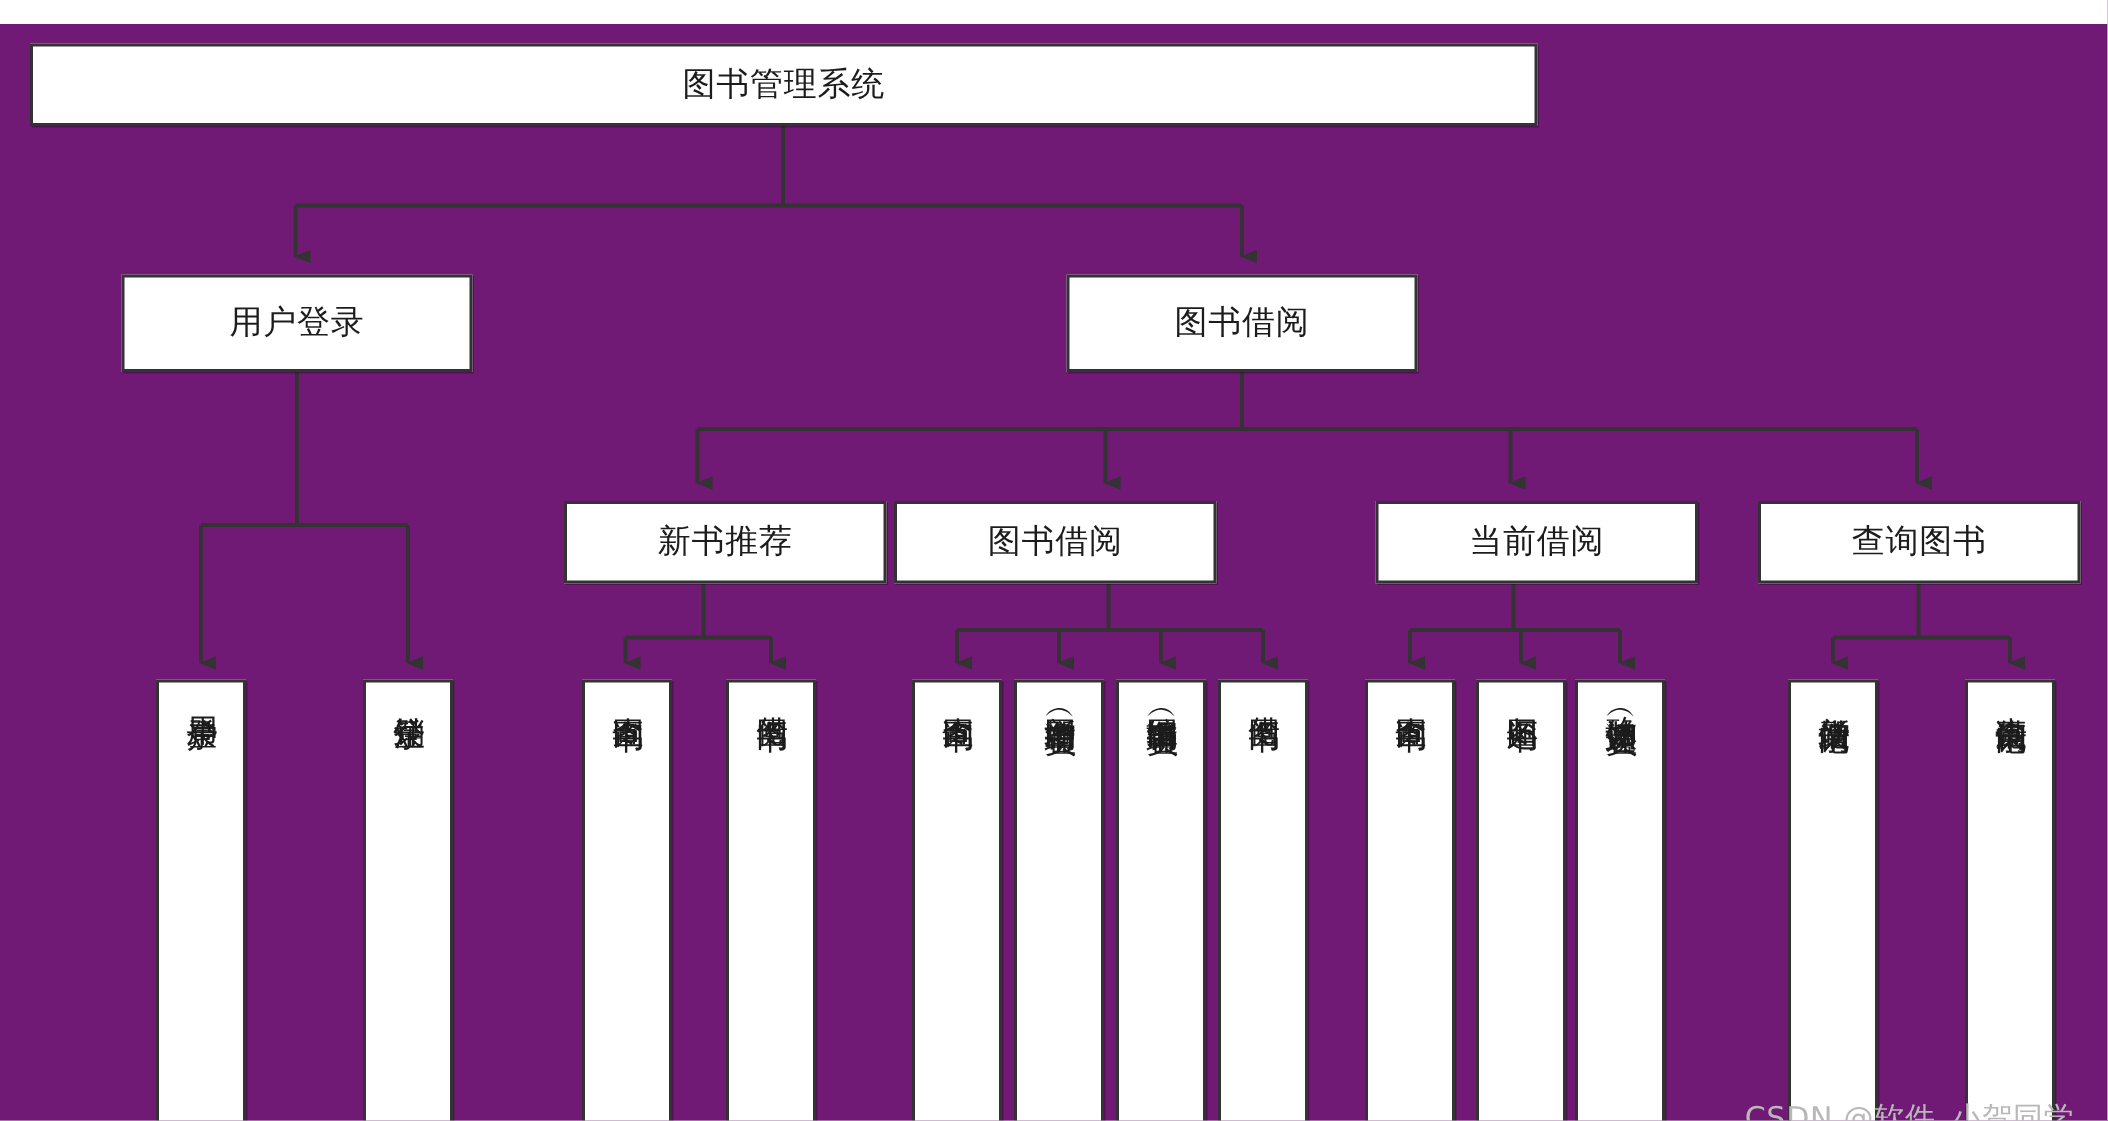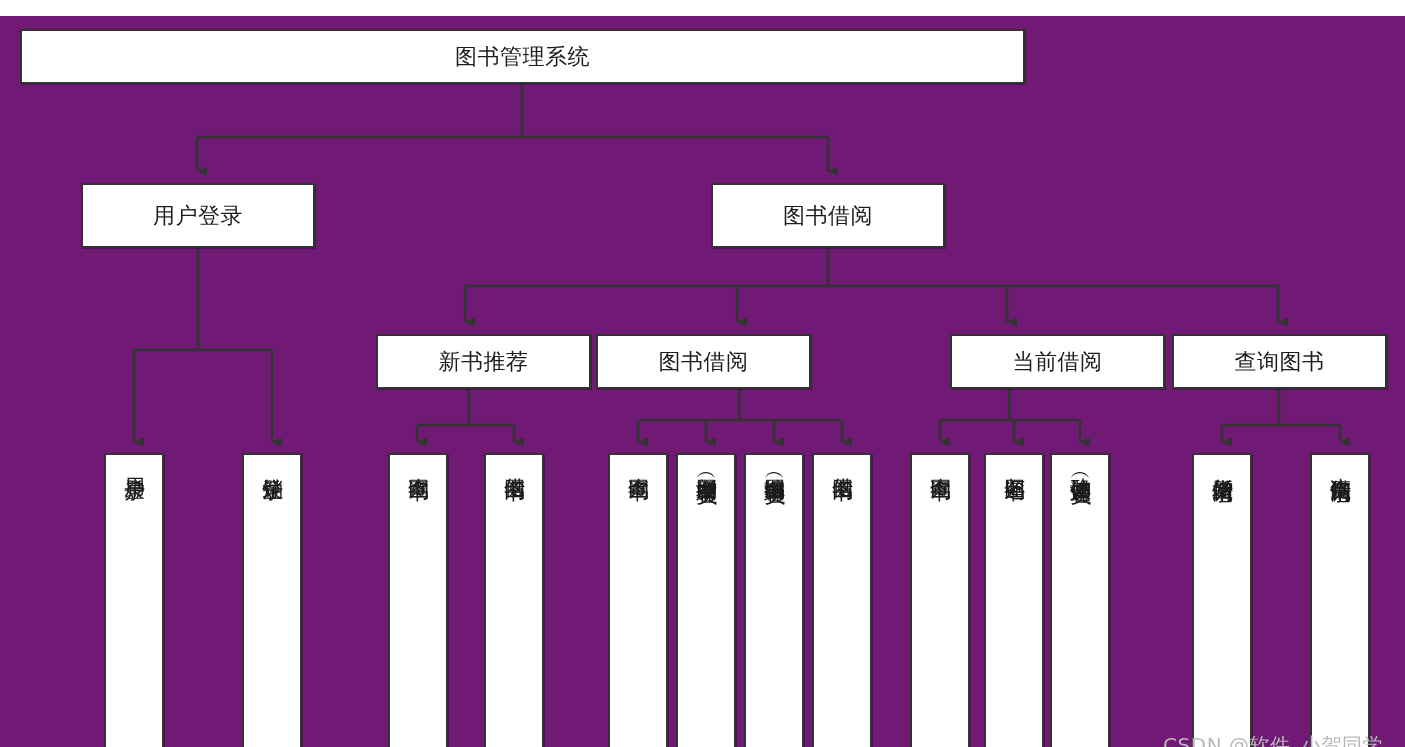--- a/index.html
+++ b/index.html
@@ -136,21 +136,21 @@
   <div class="node horizontal" style="left:711px; top:167px; width:234px; height:65px;">
     <span class="node-label">图书借阅</span>
   </div>
 
   <div class="node horizontal" style="left:376px; top:318px; width:215px; height:55px;">
     <span class="node-label">新书推荐</span>
   </div>
   <div class="node horizontal" style="left:596px; top:318px; width:215px; height:55px;align-items:center;">
     <span class="node-label">图书借阅</span>
   </div>
-  <div class="node horizontal" style="left:950px; top:318px; width:215px; height:55px;">
+  <div class="node horizontal" style="left:917px; top:318px; width:215px; height:55px;">
     <span class="node-label">当前借阅</span>
   </div>
   <div class="node horizontal" style="left:1172px; top:318px; width:215px; height:55px;">
     <span class="node-label">查询图书</span>
   </div>
 
   <div class="node vertical" style="left:104px; top:437px; width:60px; height:298px;">
     <span class="node-label">用户登录</span>
   </div>
   <div class="node vertical" style="left:242px; top:437px; width:60px; height:298px;">

